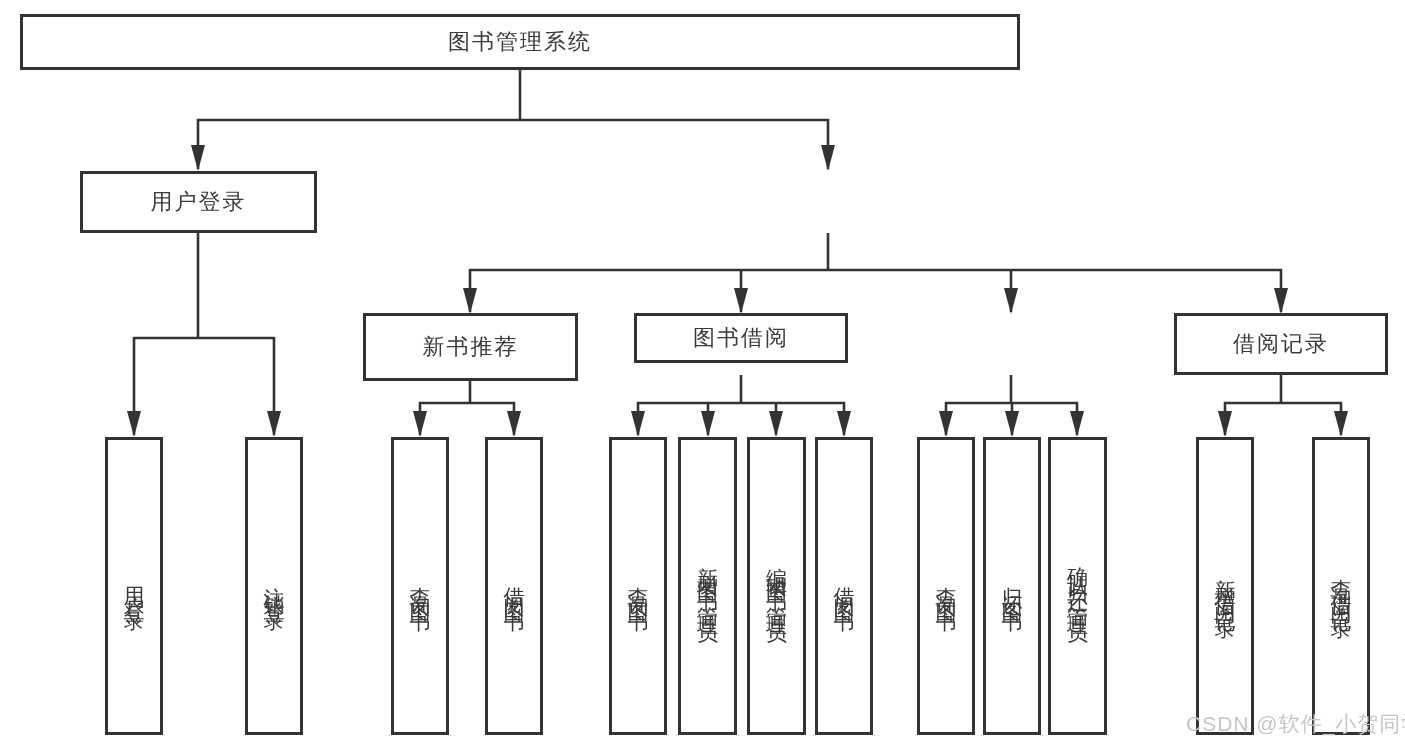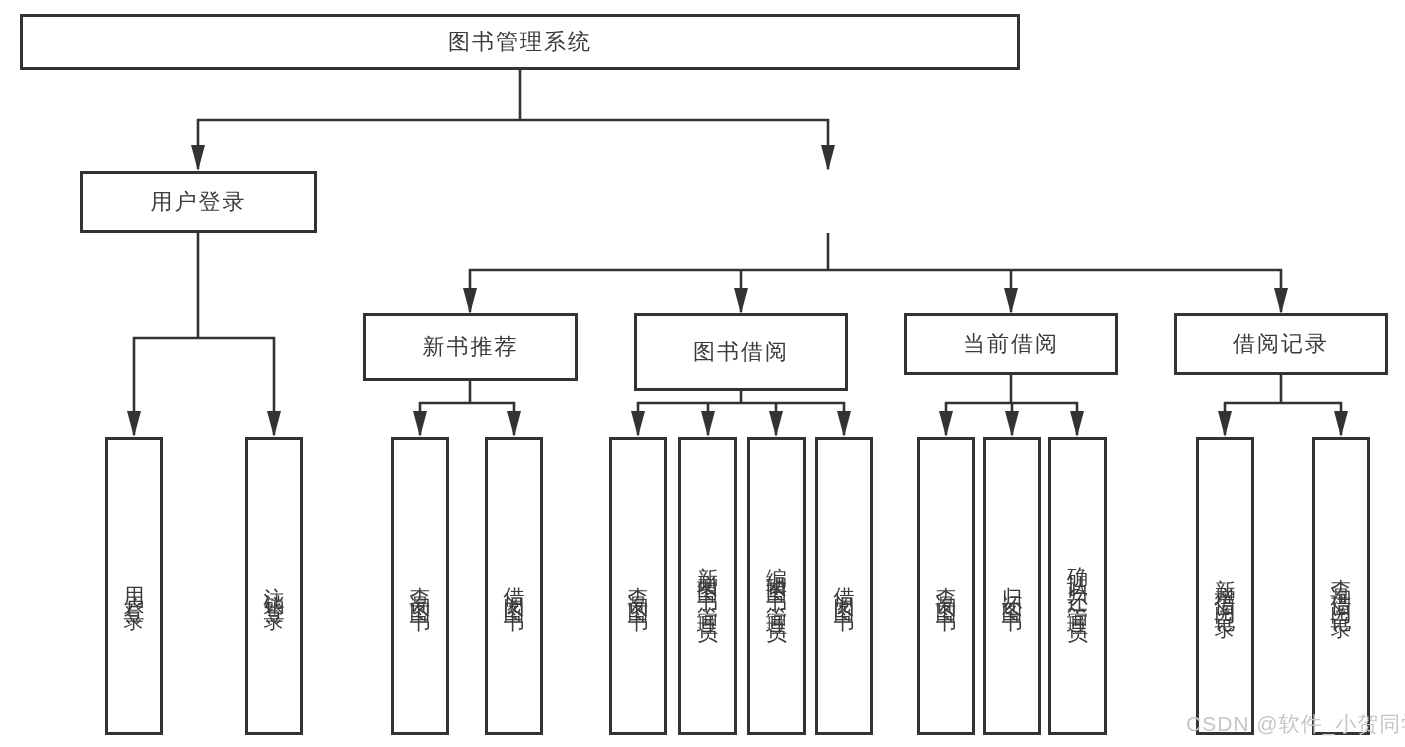--- a/index.html
+++ b/index.html
@@ -106,25 +106,22 @@
     <span class="lbl">图书管理系统</span>
   </div>
 
   <div class="box" style="left:80px;top:171px;width:237px;height:62px">
     <span class="lbl">用户登录</span>
   </div>
 
   <div class="box" style="left:363px;top:313px;width:215px;height:68px">
     <span class="lbl">新书推荐</span>
   </div>
-  <div class="box" style="left:634px;top:313px;width:214px;height:78px">
+  <div class="box" style="left:634px;top:313px;width:214px;height:50px">
     <span class="lbl">图书借阅</span>
-  </div>
-  <div class="box" style="left:904px;top:313px;width:214px;height:62px">
-    <span class="lbl">当前借阅</span>
   </div>
   <div class="box" style="left:1174px;top:313px;width:214px;height:62px">
     <span class="lbl">借阅记录</span>
   </div>
 
   <div class="box vbox" style="left:105px;top:437px;width:58px;height:298px">
     <span class="lbl">用户登录</span>
   </div>
   <div class="box vbox" style="left:245px;top:437px;width:58px;height:298px">
     <span class="lbl">注销登录</span>

